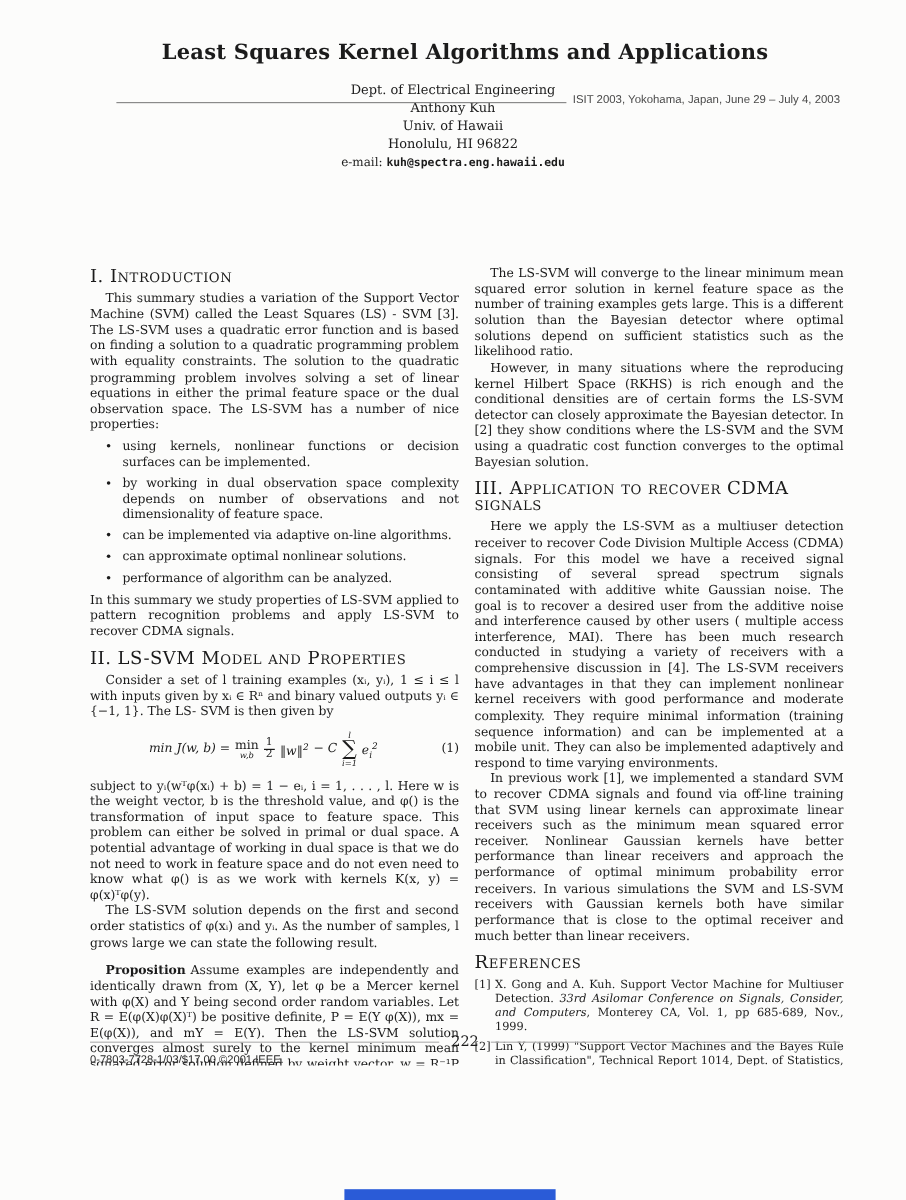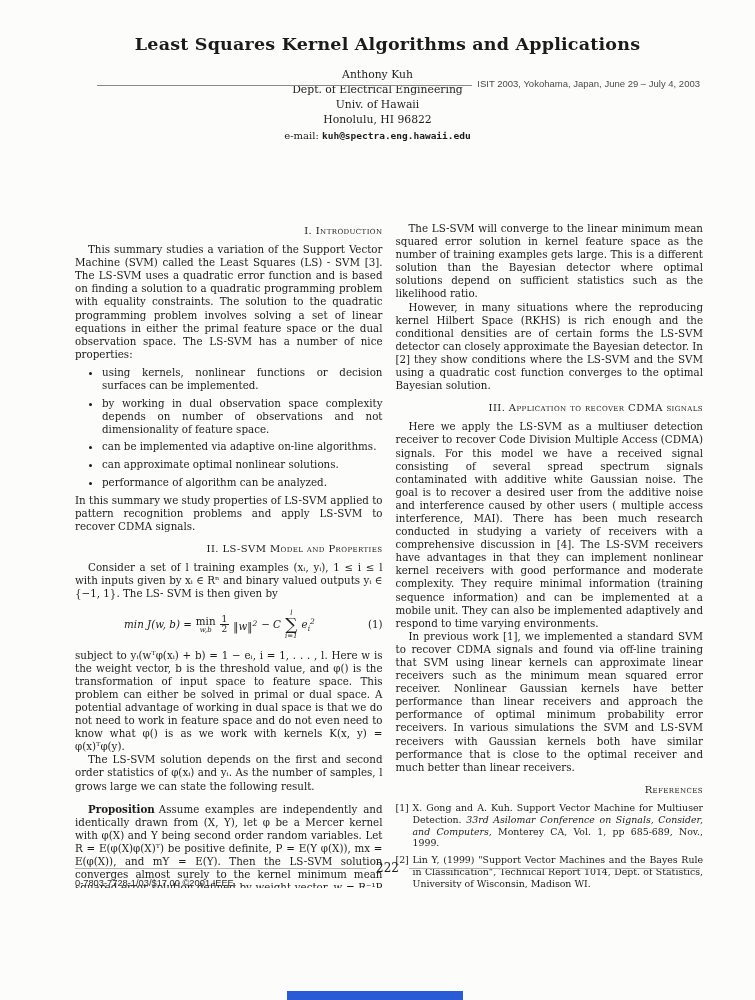--- a/index.html
+++ b/index.html
@@ -26,22 +26,22 @@
   .authors{margin-top:13px;text-align:center;font-size:10.8px;line-height:15px;}
   .authors .email-line{font-size:10px;margin-top:1px;}
   .mono{font-family:"DejaVu Sans Mono", monospace;font-weight:bold;font-size:9.5px;}
   
   .columns{
     position:absolute;top:222px;left:75px;width:628px;height:666px;
     display:flex;gap:13px;overflow:hidden;
   }
   .col{flex:1;min-width:0;font-size:10.3px;line-height:13.1px;text-align:justify;}
   h2{
-    font-size:10px;font-weight:normal;font-variant:small-caps;
-    text-align:right;margin:9px 0 6px 0;letter-spacing:.4px;
+    font-size:15px;font-weight:normal;font-variant:small-caps;
+    text-align:left;margin:9px 0 6px 0;letter-spacing:.4px;
   }
   .col h2:first-child{margin-top:2px;}
   p{margin:0;}
   .indent{text-indent:13px;}
   .noindent{text-indent:0;}
   ul{margin:5px 0 5px 10px;padding-left:17px;}
   li{margin-bottom:4.5px;}
   
   .equation{display:flex;align-items:center;margin:10px 0 9px 0;}
   .eq-body{flex:1;display:flex;align-items:center;justify-content:center;gap:4px;font-style:italic;}
@@ -76,22 +76,22 @@
 <div class="canvas">
 
   <div class="runhead">
     <div class="runhead-rule"></div>
     <div class="runhead-text">ISIT 2003, Yokohama, Japan, June 29 – July 4, 2003</div>
   </div>
 
   <div class="title">Least Squares Kernel Algorithms and Applications</div>
 
   <div class="authors">
+    <div>Dept. of Electrical Engineering</div>
     <div>Anthony Kuh</div>
-    <div>Dept. of Electrical Engineering</div>
     <div>Univ. of Hawaii</div>
     <div>Honolulu, HI 96822</div>
     <div class="email-line"><span>e-mail: </span><span class="mono">kuh@spectra.eng.hawaii.edu</span></div>
   </div>
 
   <div class="columns">
 
     <div class="col">
       <h2>I. Introduction</h2>
       <p class="indent">This summary studies a variation of the Support Vector Machine (SVM) called the Least Squares (LS) - SVM [3]. The LS-SVM uses a quadratic error function and is based on finding a solution to a quadratic programming problem with equality constraints. The solution to the quadratic programming problem involves solving a set of linear equations in either the primal feature space or the dual observation space. The LS-SVM has a number of nice properties:</p>

